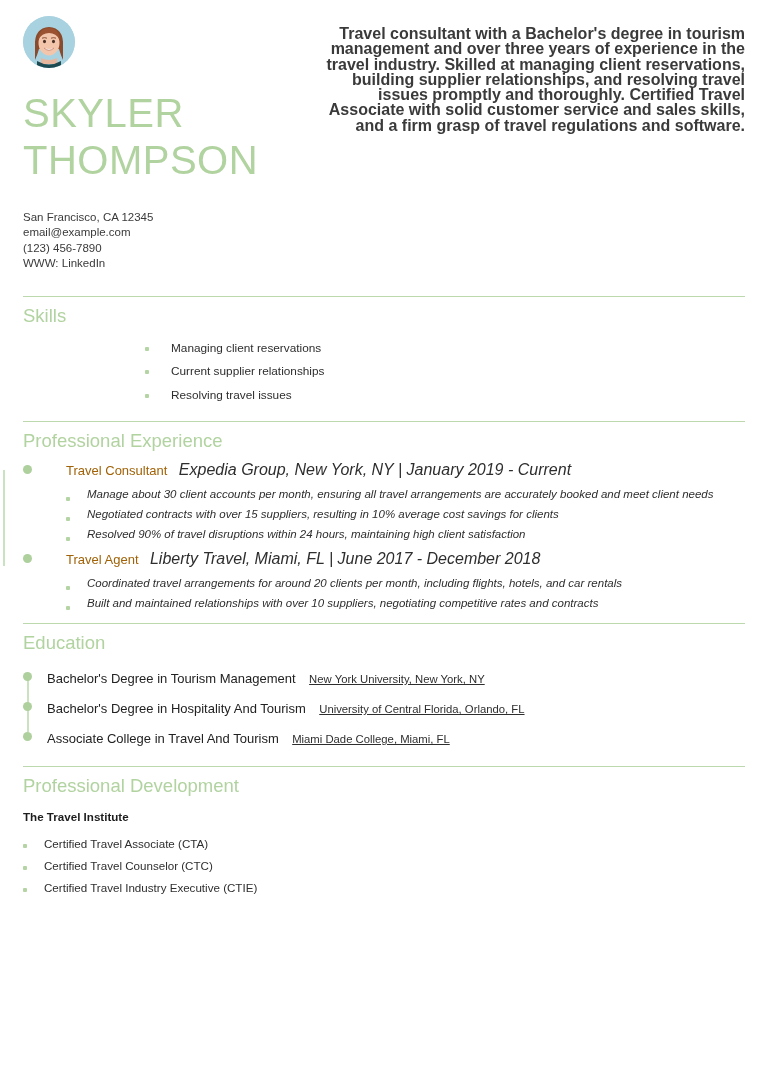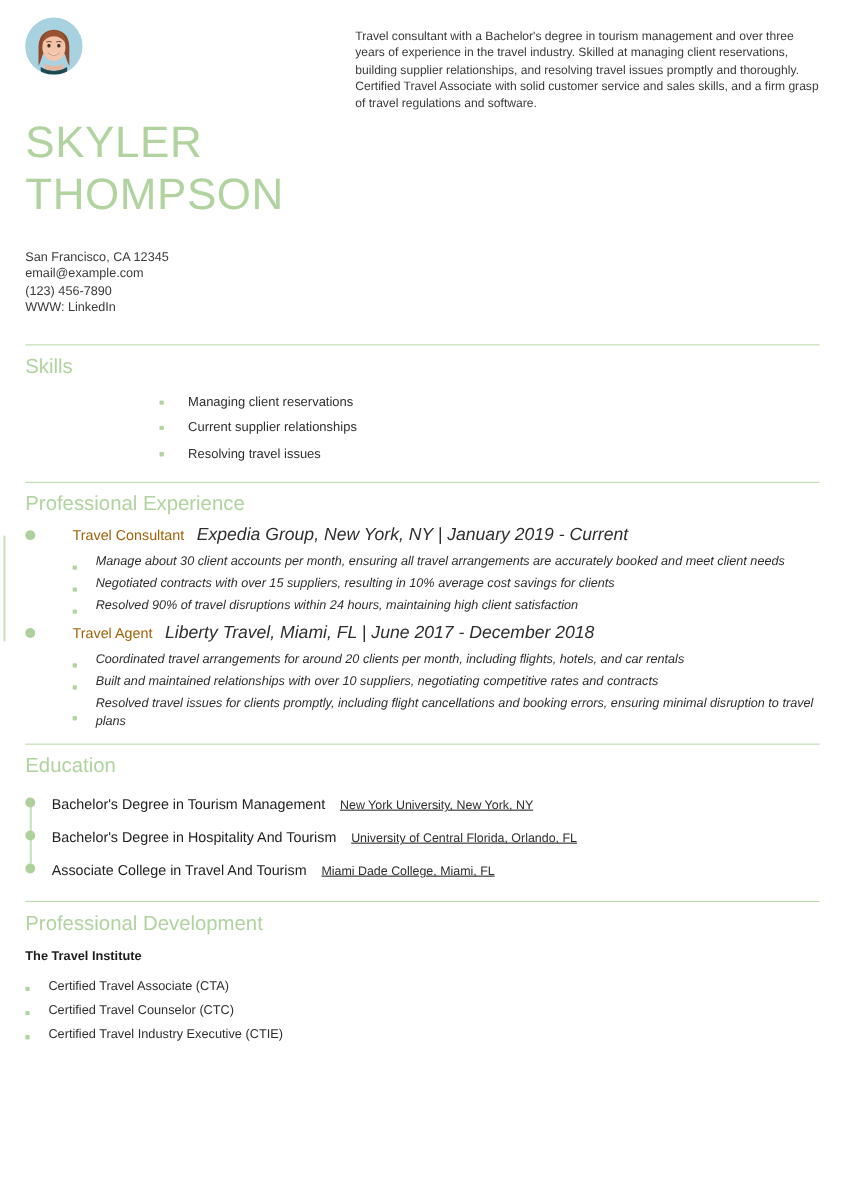--- a/index.html
+++ b/index.html
@@ -37,45 +37,46 @@
     width: 52px;
     height: 52px;
     border-radius: 50%;
     overflow: hidden;
     position: relative;
     background: #a9d2e0;
   }
   .avatar svg { display: block; width: 52px; height: 52px; }
 
   .name {
-    margin-top: 39px;
+    margin-top: 22px;
     font-size: 40px;
     line-height: 47px;
     font-weight: 400;
     color: #b1d3a0;
     letter-spacing: 0.5px;
   }
   .name .line { display: block; }
 
   .contact {
     margin-top: 26px;
     font-size: 11.5px;
     line-height: 15.4px;
     color: #3a3a3a;
   }
   .contact div { white-space: nowrap; }
 
   .summary {
     flex: 1;
     padding-top: 10px;
     padding-left: 12px;
-    font-size: 11px;
+    font-size: 16px;
     line-height: 15.3px;
     color: #3a3a3a;
-    text-align: left;
+    text-align: right;
+    font-weight: bold;
   }
 
   
   .section { position: relative; }
   .rule {
     border: 0;
     border-top: 1px solid #bcd9ae;
     margin: 0;
     width: 722px;
   }
@@ -328,24 +329,20 @@
         </div>
         <div class="job-bullets">
           <div class="job-b-row">
             <span class="sq-bullet"></span>
             <span class="job-b-text">Coordinated travel arrangements for around 20 clients per month, including flights, hotels, and car rentals</span>
           </div>
           <div class="job-b-row">
             <span class="sq-bullet"></span>
             <span class="job-b-text">Built and maintained relationships with over 10 suppliers, negotiating competitive rates and contracts</span>
           </div>
-          <div class="job-b-row">
-            <span class="sq-bullet"></span>
-            <span class="job-b-text">Resolved travel issues for clients promptly, including flight cancellations and booking errors, ensuring minimal disruption to travel plans</span>
-          </div>
         </div>
       </div>
 
     </div>
   </div>
 
   <div class="section">
     <hr class="rule">
     <div class="section-title">Education</div>
 

